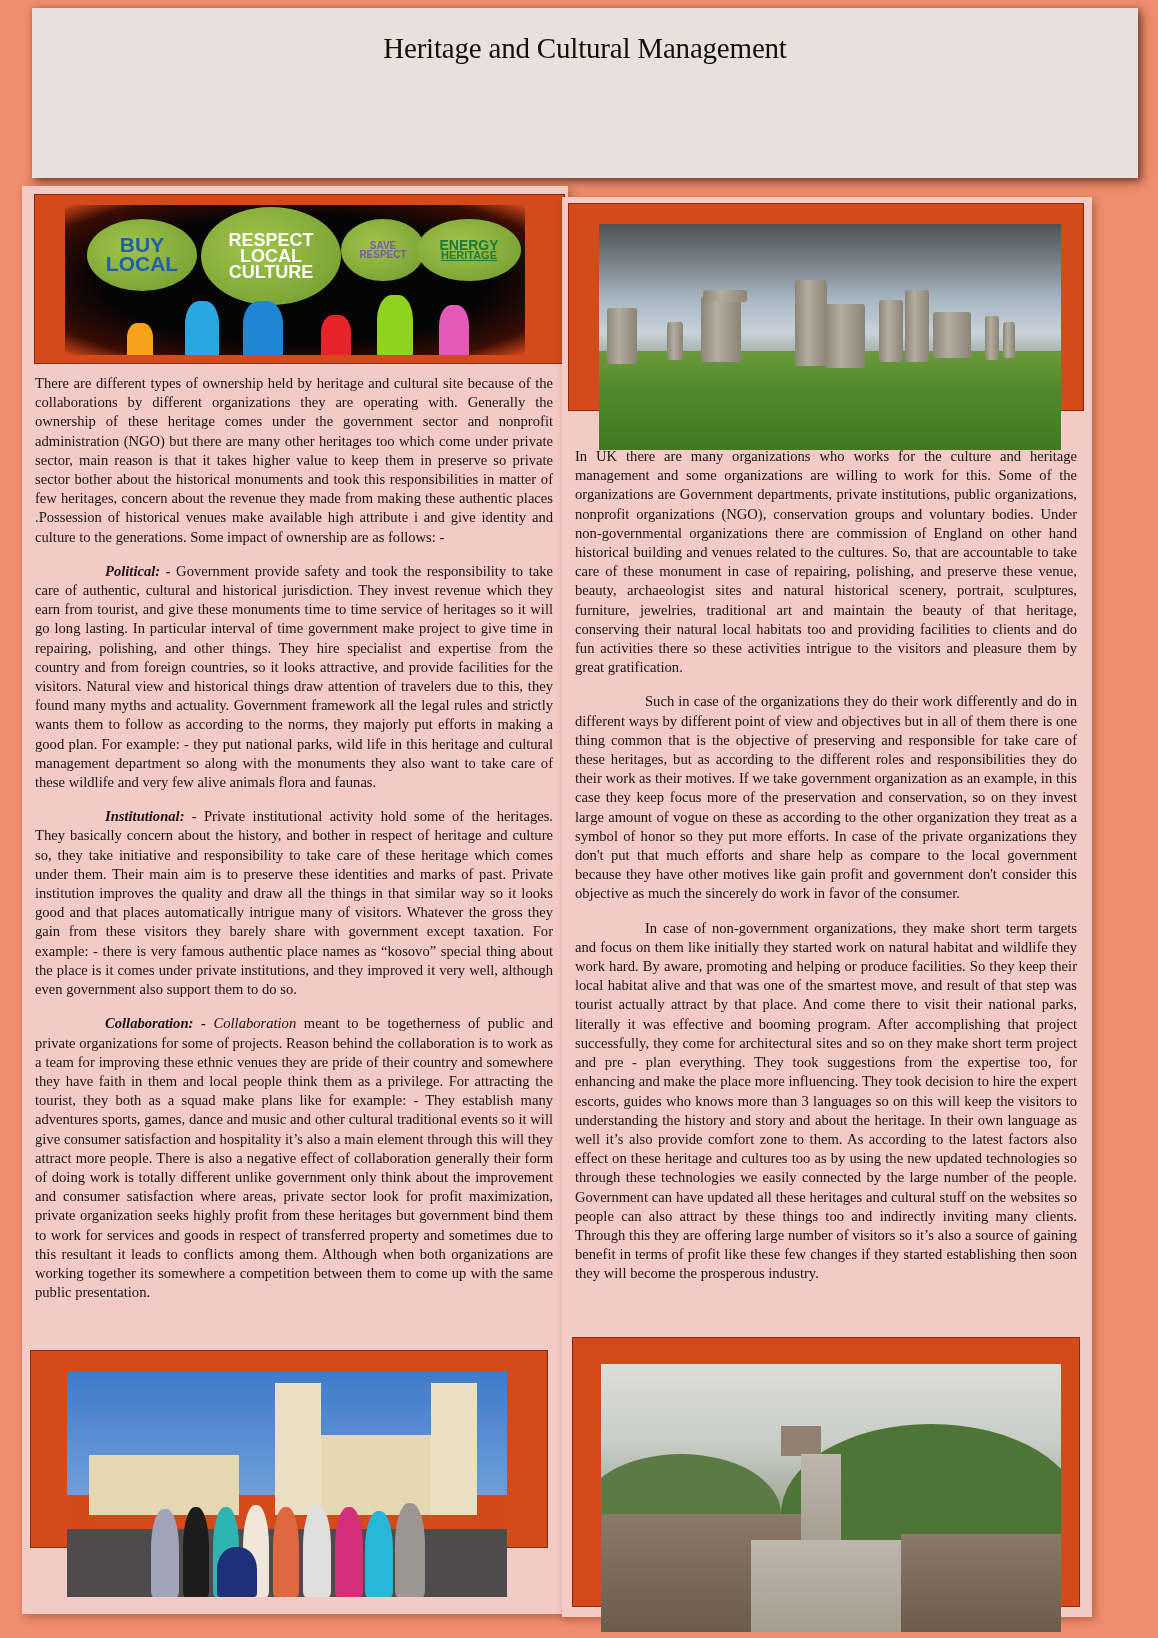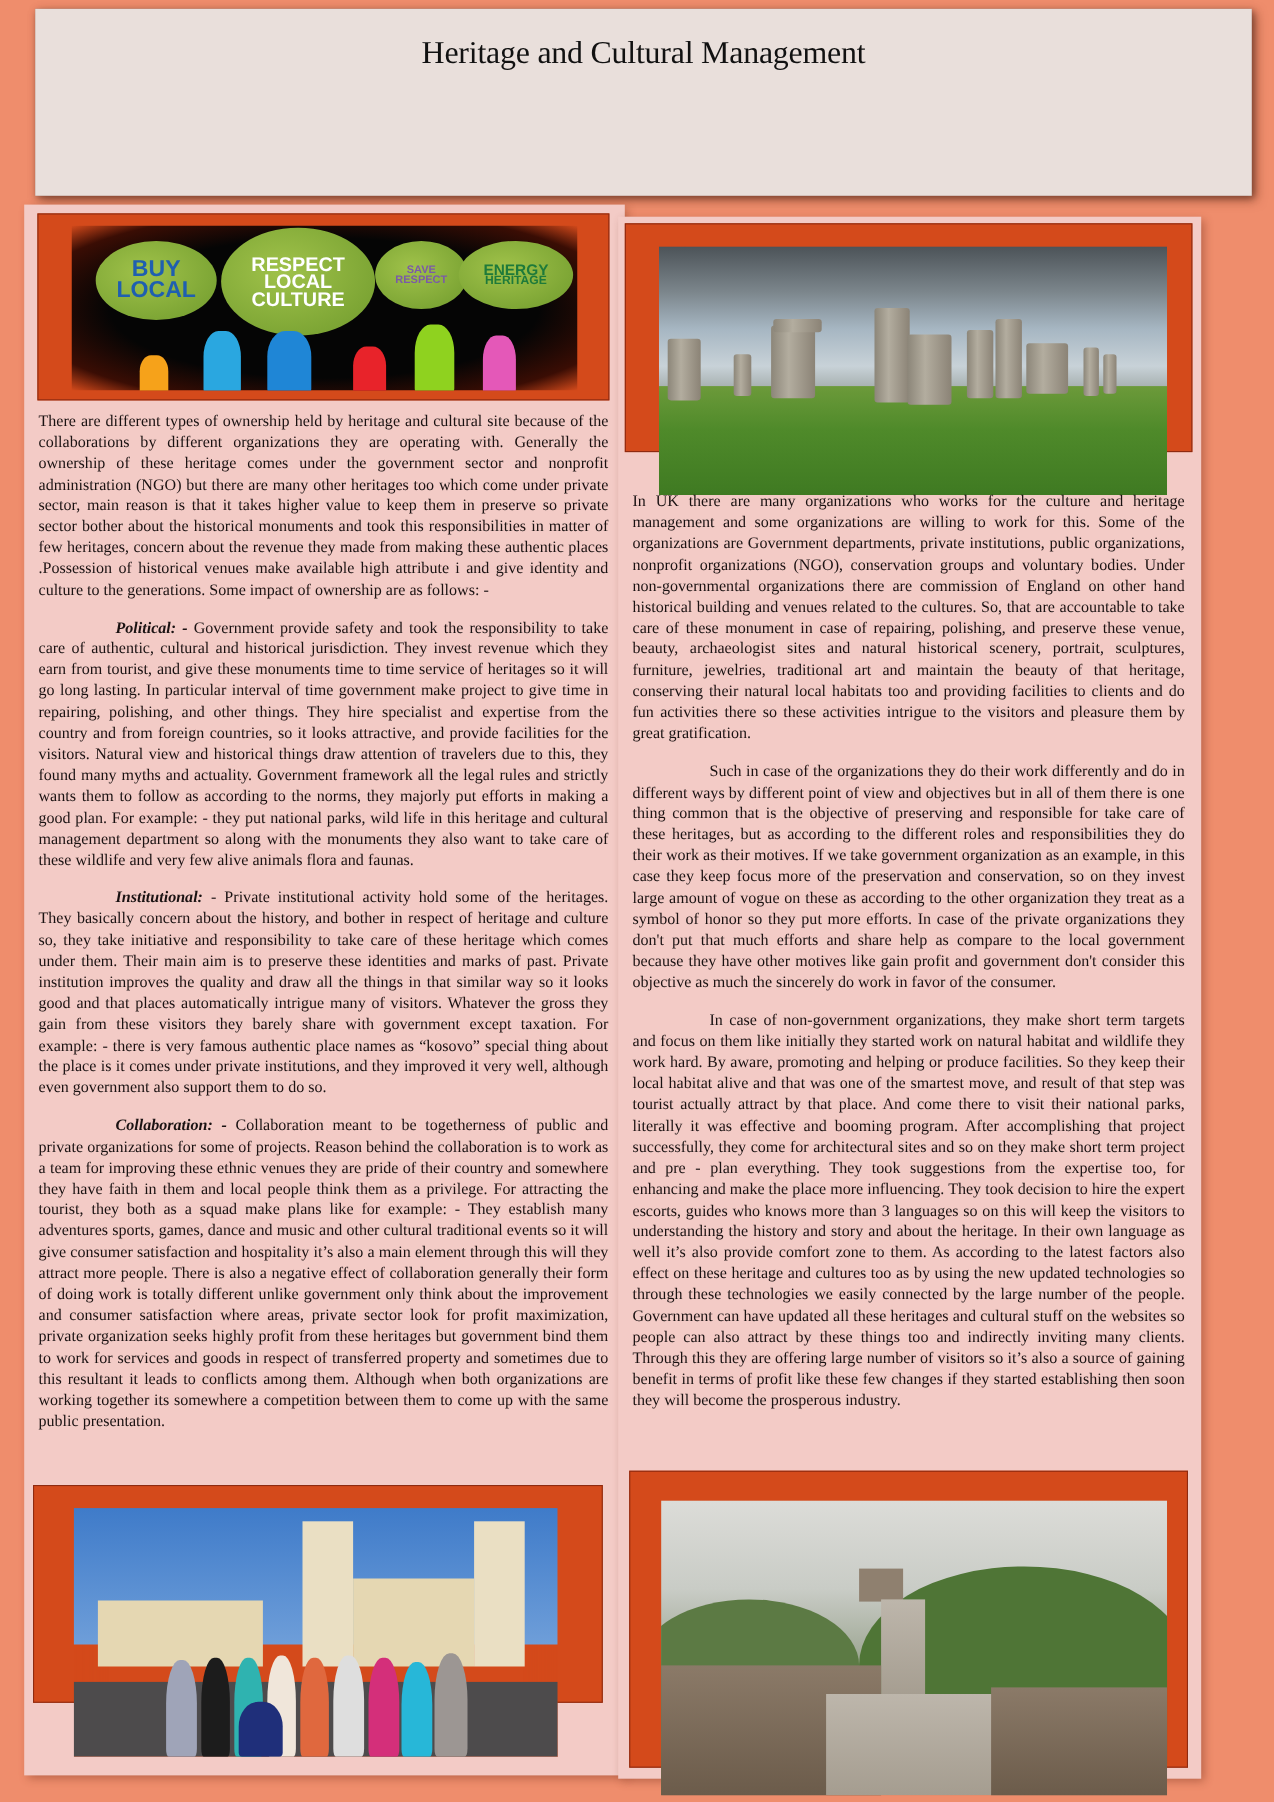--- a/index.html
+++ b/index.html
@@ -41,21 +41,21 @@
     position: absolute; overflow: hidden;
     box-shadow: 0 0 18px 10px rgba(212,74,27,0.6) inset;
   }
   .body-text {
     position: absolute; font-size: 14.6px; line-height: 19.2px;
     text-align: justify; color: #1a1212;
   }
   .body-text p { margin: 0 0 15px 0; }
   .indent { display: inline-block; width: 70px; }
   .label { font-weight: bold; font-style: italic; }
-  .ital { }
+  .ital { font-style: italic; }
 
   
   .bl-bg { position: absolute; inset: 0; background: radial-gradient(ellipse at center, #050505 60%, #3a0d04 85%, #d44a1b 100%); }
   .bubble {
     position: absolute; border-radius: 50%;
     background: radial-gradient(ellipse at 40% 40%, #a0c24a, #6f9a2c);
     font-family: "Liberation Sans", "DejaVu Sans", sans-serif; font-weight: bold;
     line-height: 0.9; display: flex; flex-direction: column; justify-content: center; align-items: center;
     transform: scaleX(1);
   }
@@ -86,39 +86,39 @@
 <body>
 
 <div class="header">
   <div class="header-inner">
     <div class="title">Heritage and Cultural Management</div>
   </div>
 </div>
 
 <div class="panel left">
 
-  <div class="frame" style="left:12px; top:8px; width:518px; height:168px;">
+  <div class="frame" style="left:12px; top:8px; width:518px; height:168px;padding-left:11px;">
     <div class="photo" style="left:30px; top:10px; width:460px; height:150px;">
       <div class="bl-bg"></div>
       <div class="bubble" style="left:22px; top:14px; width:110px; height:72px; color:#1f5fb0; font-size:21px;">
         <span>BUY</span>
         <span>LOCAL</span>
       </div>
       <div class="bubble" style="left:136px; top:2px; width:140px; height:98px; color:#ffffff; font-size:18px;">
         <span>RESPECT</span>
         <span>LOCAL</span>
         <span>CULTURE</span>
       </div>
       <div class="bubble" style="left:276px; top:14px; width:84px; height:62px; color:#7b5aa8; font-size:10px;">
         <span>SAVE</span>
         <span>RESPECT</span>
       </div>
       <div class="bubble" style="left:352px; top:14px; width:104px; height:62px; color:#1e7a3a; font-size:14px;">
         <span>ENERGY</span>
-        <span style="font-size:11px;">HERITAGE</span>
+        <span style="font-size:11px;text-decoration:underline;">HERITAGE</span>
       </div>
       <div class="silhouette" style="left:62px; top:118px; width:26px; height:36px; background:#f6a21a;"></div>
       <div class="silhouette" style="left:120px; top:96px; width:34px; height:58px; background:#2aa7e0;"></div>
       <div class="silhouette" style="left:178px; top:96px; width:40px; height:58px; background:#1f86d6;"></div>
       <div class="silhouette" style="left:256px; top:110px; width:30px; height:44px; background:#e8232a;"></div>
       <div class="silhouette" style="left:312px; top:90px; width:36px; height:64px; background:#8fd21f;"></div>
       <div class="silhouette" style="left:374px; top:100px; width:30px; height:54px; background:#e458b8;"></div>
     </div>
   </div>
 

